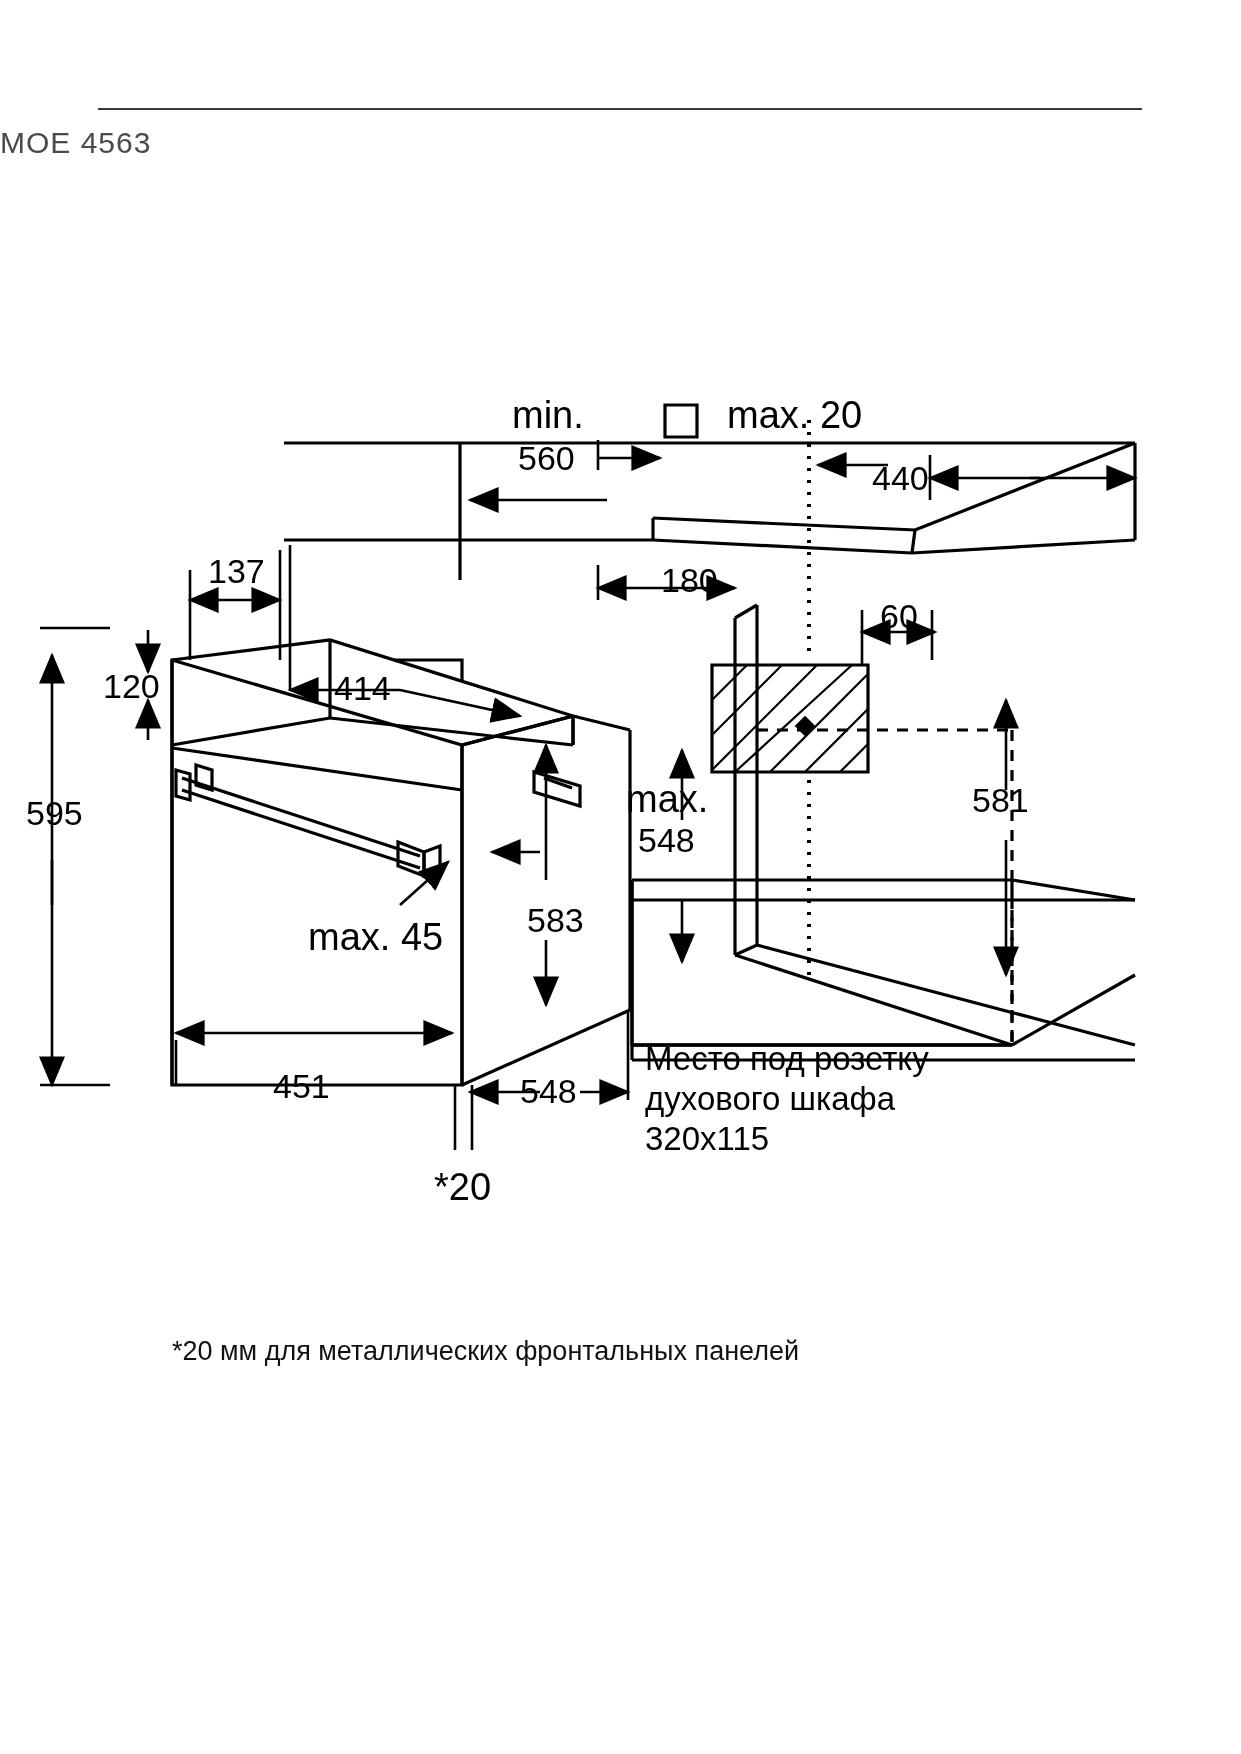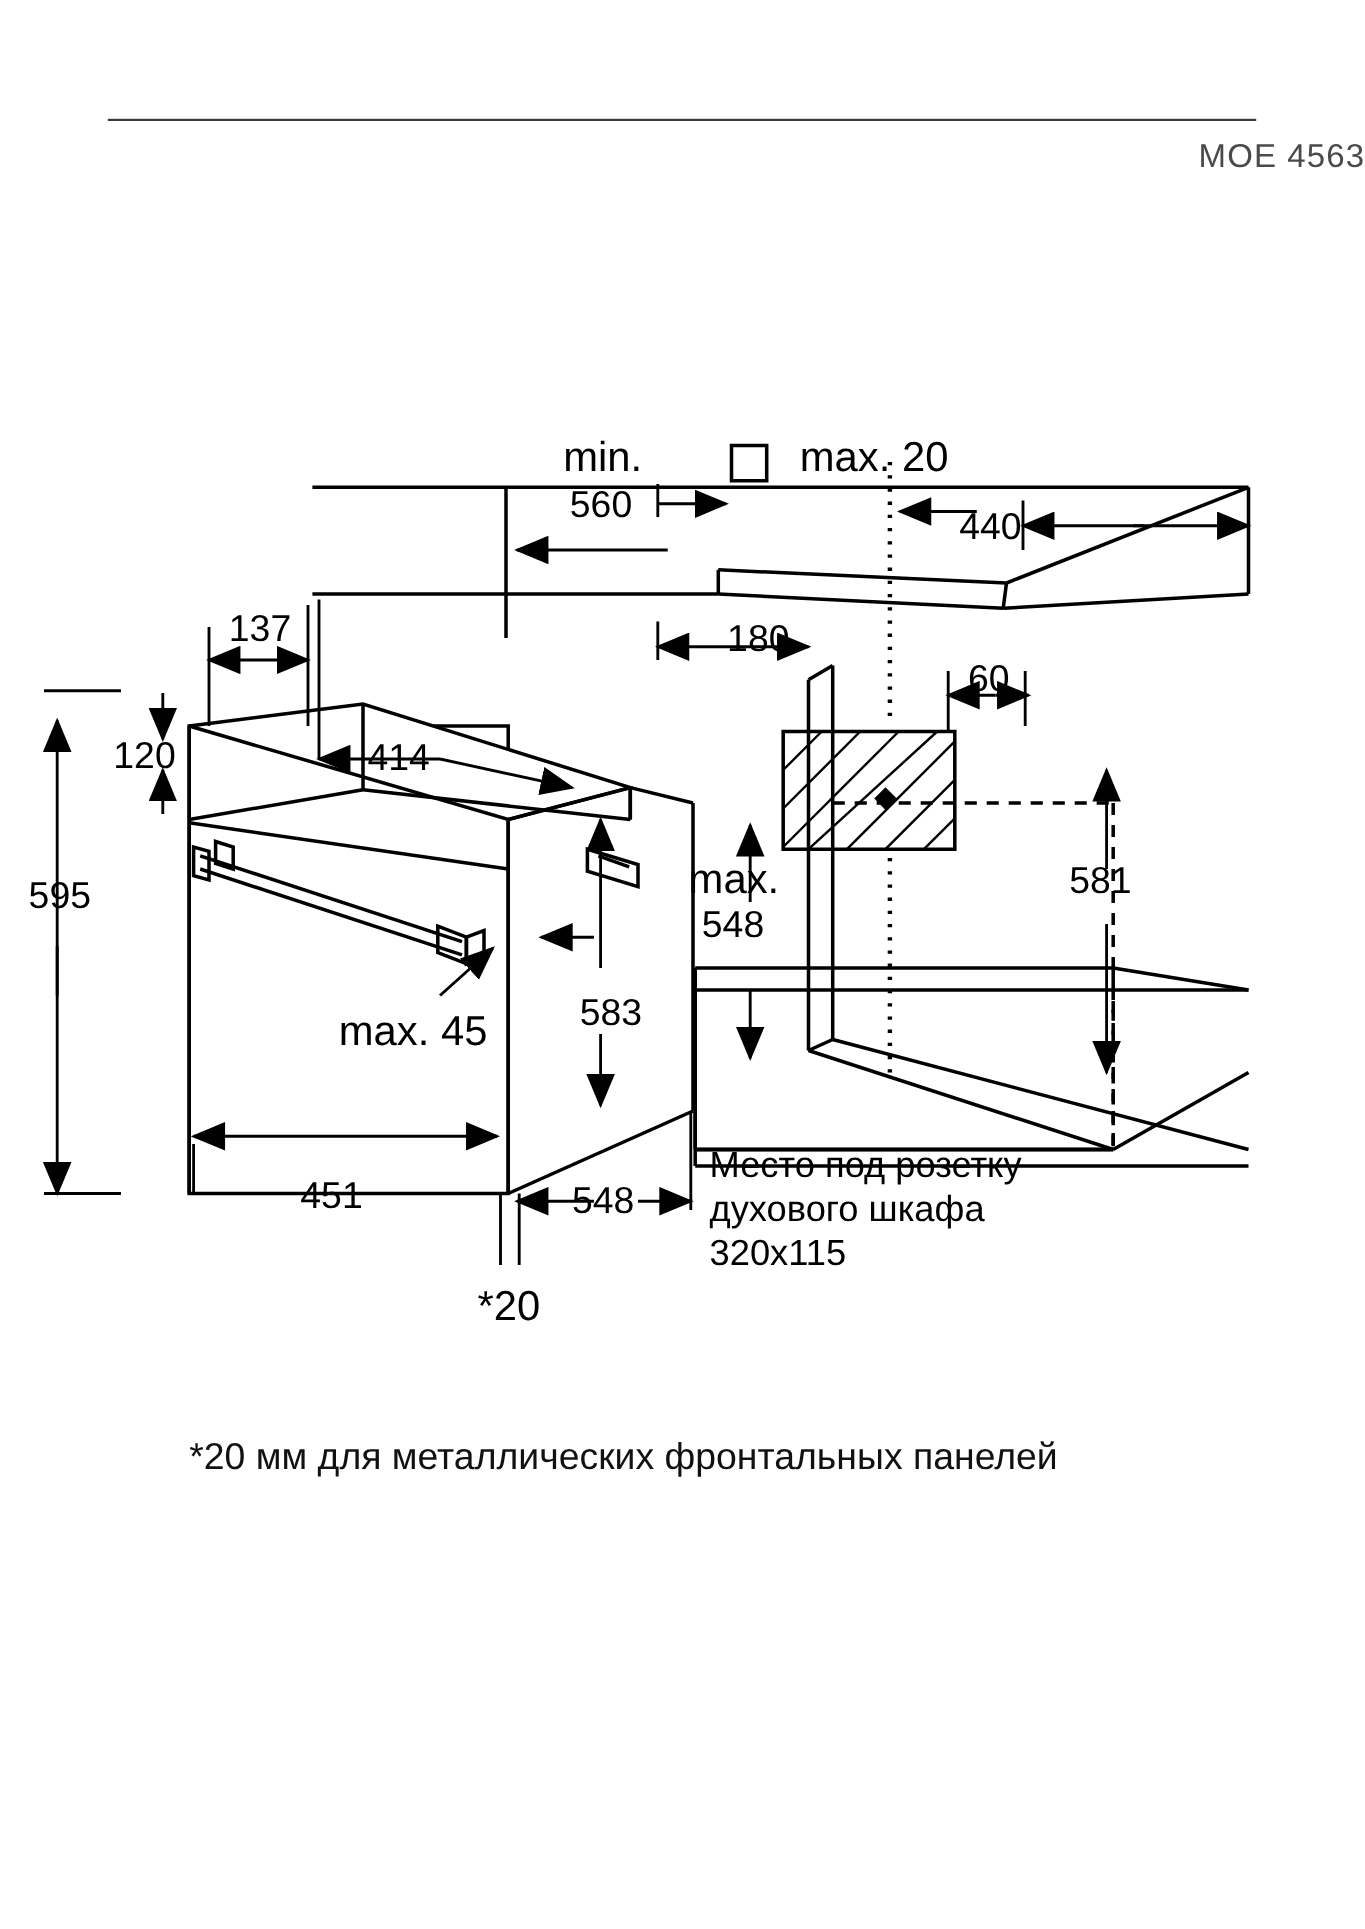--- a/index.html
+++ b/index.html
@@ -26,38 +26,38 @@
     top: 108px;
     width: 1044px;
     height: 0;
     border-top: 2px solid #3a3a3a;
   }
   .model-title {
     position: absolute;
     left: 0;
     top: 126px;
     width: 1241px;
-    text-align: right;
+    text-align: left;
     font-size: 30px;
     letter-spacing: 1px;
     color: #4a4a4a;
   }
   .drawing {
     position: absolute;
     left: 0;
     top: 0;
     width: 1241px;
     height: 1754px;
   }
   .footnote {
     position: absolute;
     left: 172px;
-    top: 1300px;
+    top: 1332px;
     width: 900px;
-    font-size: 34px;
+    font-size: 27px;
     line-height: 1.45;
     color: #111;
   }
   .footnote div { white-space: pre; }
   svg text {
     font-family: "Liberation Sans", sans-serif;
     fill: #000;
   }
 </style>
 </head>

